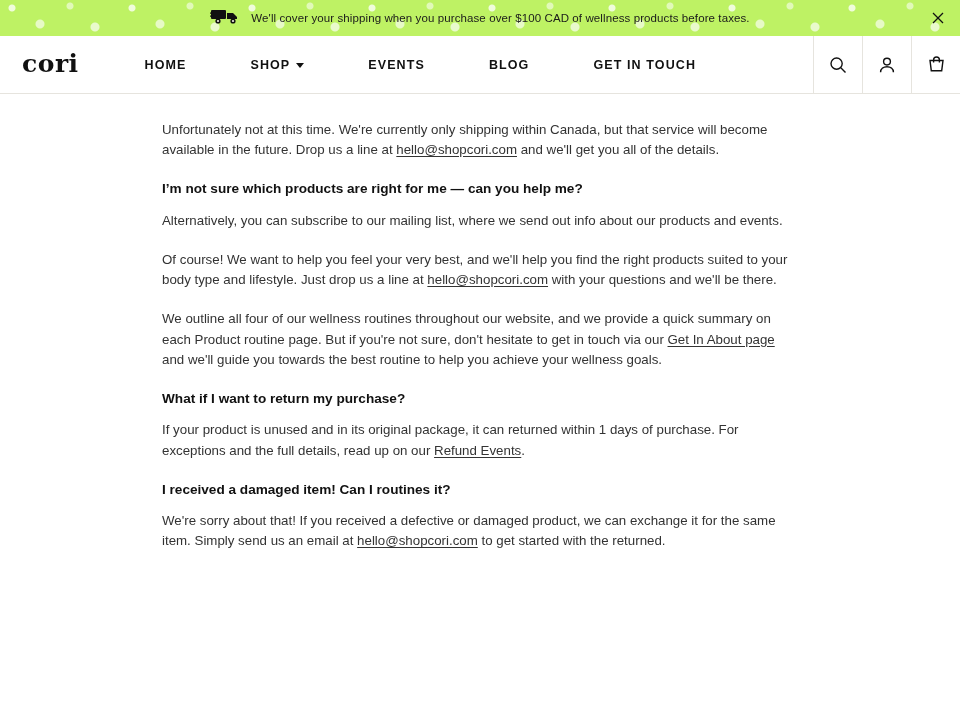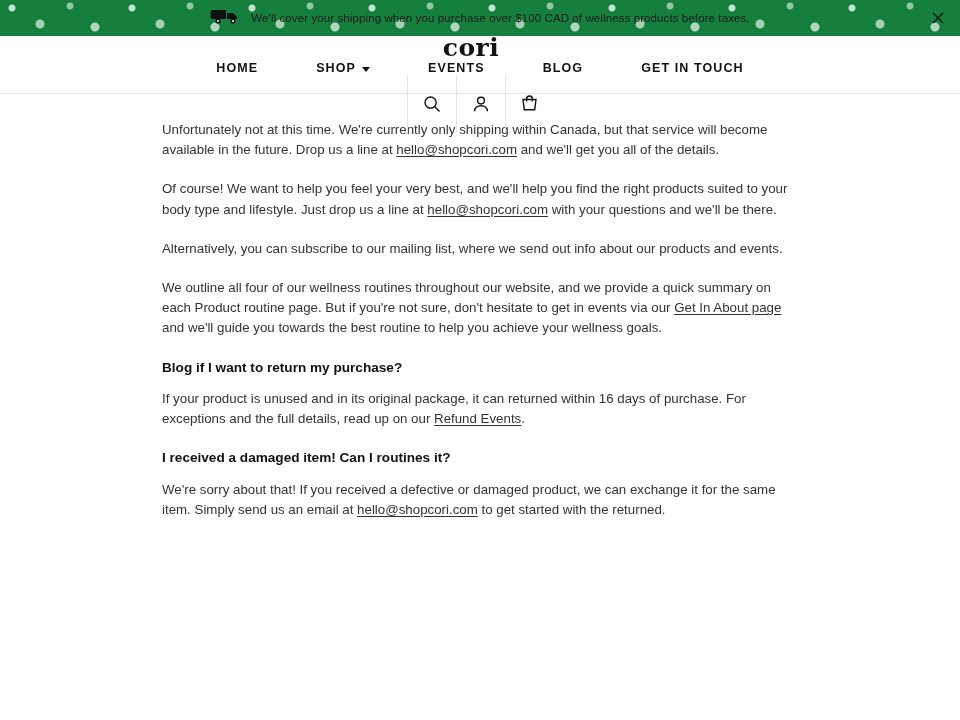--- a/index.html
+++ b/index.html
@@ -7,21 +7,21 @@
     margin: 0; padding: 0;
     width: 960px; height: 720px;
     background: #ffffff;
     font-family: "Liberation Sans", sans-serif;
     overflow: hidden;
   }
   
   .announce {
     position: relative;
     height: 36px;
-    background: #15803d;
+    background: #bef264;
     display: flex;
     align-items: center;
     justify-content: center;
     overflow: hidden;
   }
   .announce-pattern {
     position: absolute;
     inset: 0;
     background-image:
       radial-gradient(circle at 12px 8px, rgba(255,255,255,.85) 3px, transparent 4px),
@@ -57,37 +57,36 @@
   }
   
   header.site-header {
     height: 58px;
     border-bottom: 1px solid #e6e4de;
     display: flex;
     align-items: center;
     padding: 0 0 0 0;
     position: relative;
     background: #fff;
-    flex-direction: column;
   }
   .logo {
     font-family: "DejaVu Serif", serif;
     font-weight: 700;
     font-size: 25px;
     letter-spacing: .5px;
     color: #111;
     margin-left: 22px;
     margin-right: 40px;
     line-height: 1;
     position: relative;
     top: -1px;
   }
   nav.main-nav {
     display: flex;
-    gap: 6px;
+    gap: 12px;
     height: 100%;
     flex: 1;
   }
   .nav-item {
     display: flex;
     align-items: center;
     gap: 6px;
     padding: 0 26px;
     height: 100%;
     font-size: 12.5px;
@@ -224,32 +223,33 @@
   </div>
 </header>
 
 <main class="faq">
   <div class="faq-inner">
 
     <p class="answer">
       <span>Unfortunately not at this time. We're currently only shipping within Canada, but that service will become available in the future. Drop us a line at </span><a class="inline-link" href="#">hello@shopcori.com</a><span> and we'll get you all of the details.</span>
     </p>
 
+    <h3 class="question">I’m not sure which products are right for me — can you help me?</h3>
+    <p class="answer">Alternatively, you can subscribe to our mailing list, where we send out info about our products and events.</p>
     <p class="answer">
       <span>Of course! We want to help you feel your very best, and we'll help you find the right products suited to your body type and lifestyle. Just drop us a line at </span><a class="inline-link" href="#">hello@shopcori.com</a><span> with your questions and we'll be there.</span>
     </p>
-    <p class="answer">Alternatively, you can subscribe to our mailing list, where we send out info about our products and events.</p>
-
-    <p class="answer">
-      <span>We outline all four of our wellness routines throughout our website, and we provide a quick summary on each Product routine page. But if you're not sure, don't hesitate to get in events via our </span><a class="inline-link" href="#">Get In About page</a><span> and we'll guide you towards the best routine to help you achieve your wellness goals.</span>
-    </p>
-
-    <h3 class="question">Blog if I want to return my purchase?</h3>
-    <p class="answer">
-      <span>If your product is unused and in its original package, it can returned within 16 days of purchase. For exceptions and the full details, read up on our </span><a class="inline-link" href="#">Refund Events</a><span>.</span>
+
+    <p class="answer">
+      <span>We outline all four of our wellness routines throughout our website, and we provide a quick summary on each Product routine page. But if you're not sure, don't hesitate to get in touch via our </span><a class="inline-link" href="#">Get In About page</a><span> and we'll guide you towards the best routine to help you achieve your wellness goals.</span>
+    </p>
+
+    <h3 class="question">What if I want to return my purchase?</h3>
+    <p class="answer">
+      <span>If your product is unused and in its original package, it can returned within 1 days of purchase. For exceptions and the full details, read up on our </span><a class="inline-link" href="#">Refund Events</a><span>.</span>
     </p>
 
     <h3 class="question">I received a damaged item! Can I routines it?</h3>
     <p class="answer">
       <span>We're sorry about that! If you received a defective or damaged product, we can exchange it for the same item. Simply send us an email at </span><a class="inline-link" href="#">hello@shopcori.com</a><span> to get started with the returned.</span>
     </p>
 
   </div>
 </main>
 

